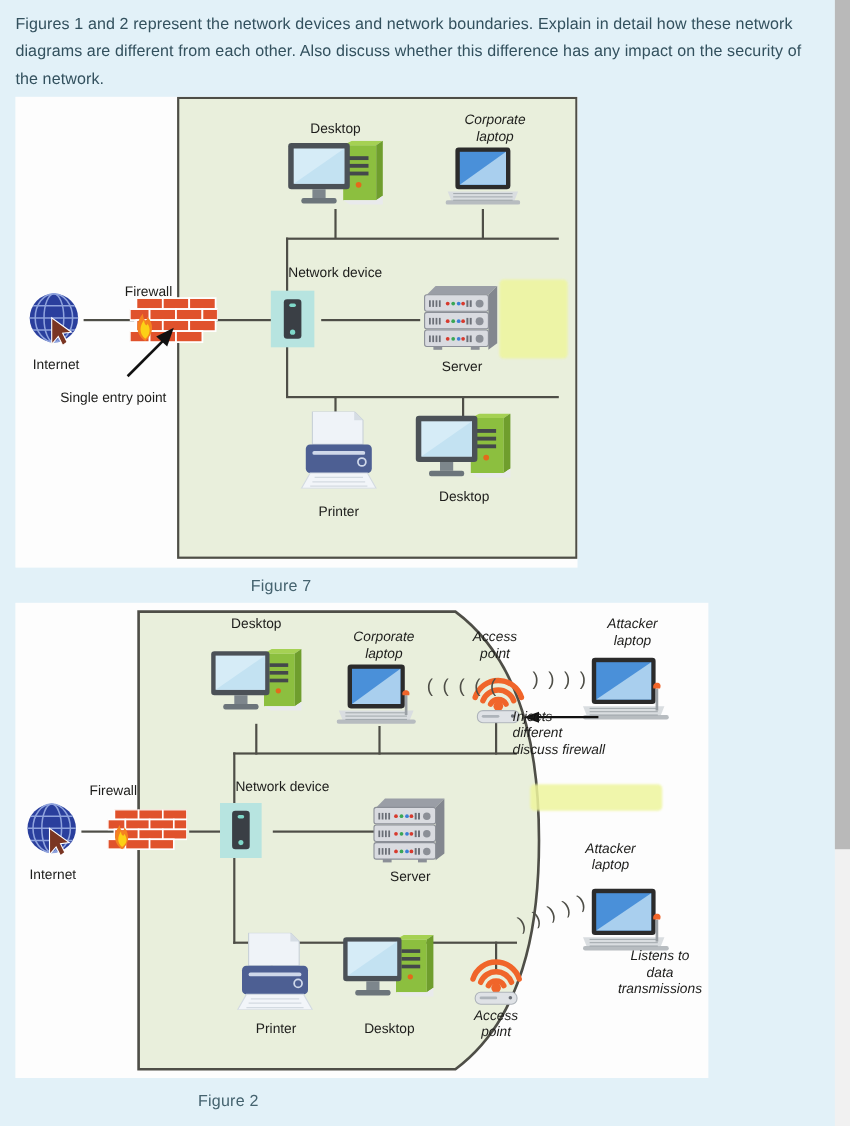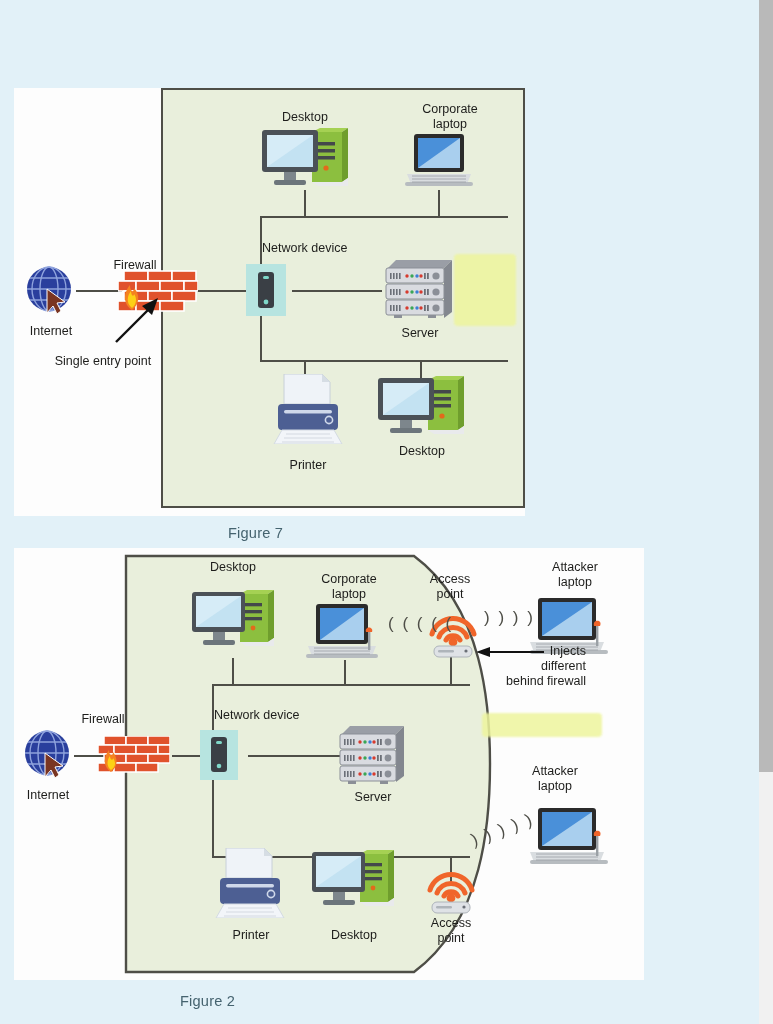--- a/index.html
+++ b/index.html
@@ -76,21 +76,21 @@
 
   
   .dev-label {
     position: absolute;
     font-size: 12.5px;
     line-height: 15px;
     color: #1d1d1b;
     text-align: center;
     white-space: nowrap;
   }
-  .dev-label.wrap { white-space: normal; }
+  .dev-label.wrap { white-space: normal; font-style: italic; }
 
   
   .highlight {
     position: absolute;
     background: #eef59d;
     opacity: .85;
     filter: blur(1px);
     border-radius: 4px;
   }
 
@@ -99,20 +99,21 @@
 
   
   .arcs { position: absolute; font-size: 17px; color: #4e4e47;
           letter-spacing: 2px; white-space: nowrap; }
 </style>
 </head>
 <body>
 
 <div id="page">
 
+  <div id="question">Figures 1 and 2 represent the network devices and network boundaries. Explain in detail how these network diagrams are different from each other. Also discuss whether this difference has any impact on the security of the network.</div>
 
   <div id="scroll-track">
     <div id="scroll-thumb"></div>
   </div>
 
   <div id="fig1-panel" class="fig-panel">
 
     <div id="fig1-boundary" class="boundary"></div>
 
     <div class="highlight" style="left:440px; top:166px; width:62px; height:72px;"></div>
@@ -469,24 +470,24 @@
           <rect x="66" y="30" width="2.4" height="20" fill="#9aa0a5"></rect>
           <path d="M64 30 C62 23 73 23 70 30 Z" fill="#f0652a"></path>
         </g>
       </svg>
     </div>
 
     <svg class="icon" style="left:462px; top:96px; width:70px; height:16px;" width="70" height="16" viewBox="0 0 70 16">
       <line x1="12" y1="8" x2="68" y2="8" stroke="#111" stroke-width="2"></line>
       <polygon points="0,8 14,3 14,13" fill="#111"></polygon>
     </svg>
-    <div class="dev-label wrap" style="left:452px; top:96px; width:120px; text-align:right;">
+    <div class="dev-label wrap" style="left:452px; top:96px; width:120px; text-align:left;">
       <div>Injects</div>
       <div>different</div>
-      <div>behind firewall</div>
+      <div>discuss firewall</div>
     </div>
 
     <div class="dev-label" style="left:200px; top:160px; width:126px; text-align:left;">Network device</div>
     <div class="icon" style="left:186px; top:182px; width:38px; height:50px;">
       <svg width="38" height="50" viewBox="0 0 38 50">
         <rect x="0" y="0" width="38" height="50" fill="#b7e4e0"></rect>
         <rect x="11" y="7" width="16" height="35" rx="3" fill="#3a3f45"></rect>
         <rect x="16" y="11" width="6" height="3" rx="1.5" fill="#7fd8c9"></rect>
         <circle cx="19" cy="36" r="2.3" fill="#7fd8c9"></circle>
       </svg>
@@ -558,20 +559,25 @@
           <line x1="6" y1="51" x2="68" y2="51"></line>
           <line x1="6" y1="54" x2="68" y2="54"></line>
         </g>
         <g>
           <rect x="66" y="30" width="2.4" height="20" fill="#9aa0a5"></rect>
           <path d="M64 30 C62 23 73 23 70 30 Z" fill="#f0652a"></path>
         </g>
       </svg>
     </div>
 
+    <div class="dev-label wrap" style="left:540px; top:314px; width:92px; text-align:center;">
+      <div>Listens to</div>
+      <div>data</div>
+      <div>transmissions</div>
+    </div>
 
     <div class="arcs" style="left:456px; top:272px; transform:rotate(-20deg);">) ) ) ) )</div>
 
     <div class="icon" style="left:196px; top:300px; width:82px; height:70px;">
       <svg width="82" height="70" viewBox="0 0 82 70">
         <polygon points="16,0 54,0 62,8 62,30 16,30" fill="#eff3f8" stroke="#c8d0d8"></polygon>
         <polygon points="54,0 54,8 62,8" fill="#d6dde4"></polygon>
         <rect x="10" y="30" width="60" height="26" rx="4" fill="#4d5f93"></rect>
         <rect x="16" y="36" width="48" height="3.5" rx="1.7" fill="#cfd8ea"></rect>
         <circle cx="61" cy="46" r="3.6" fill="none" stroke="#cfd8ea" stroke-width="1.6"></circle>

